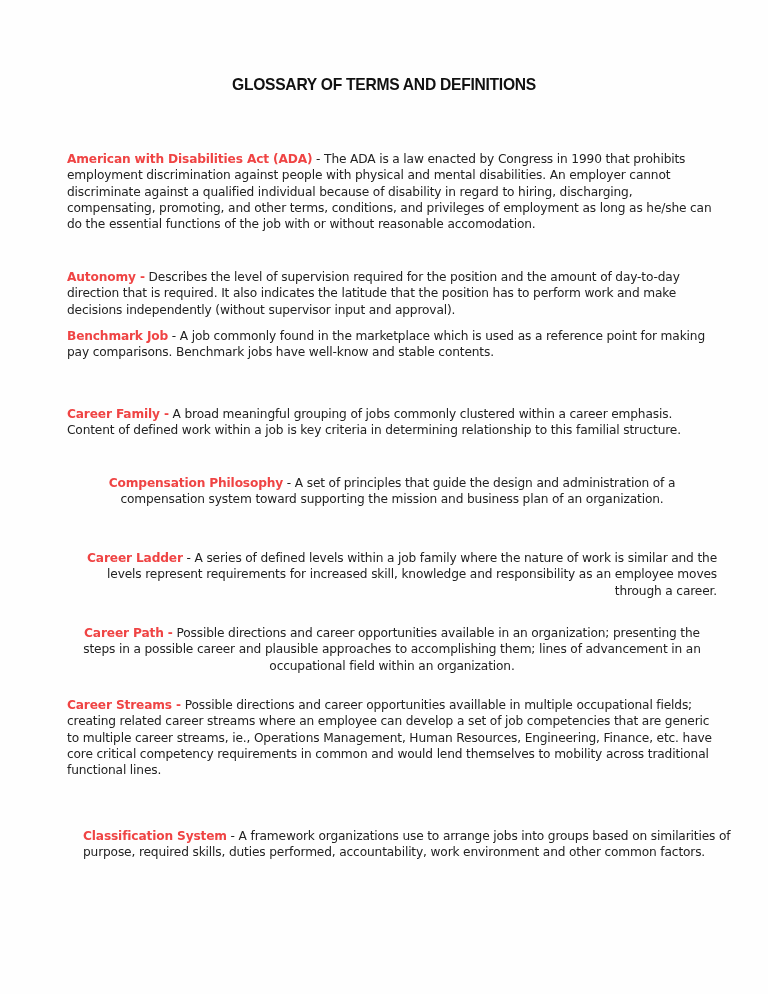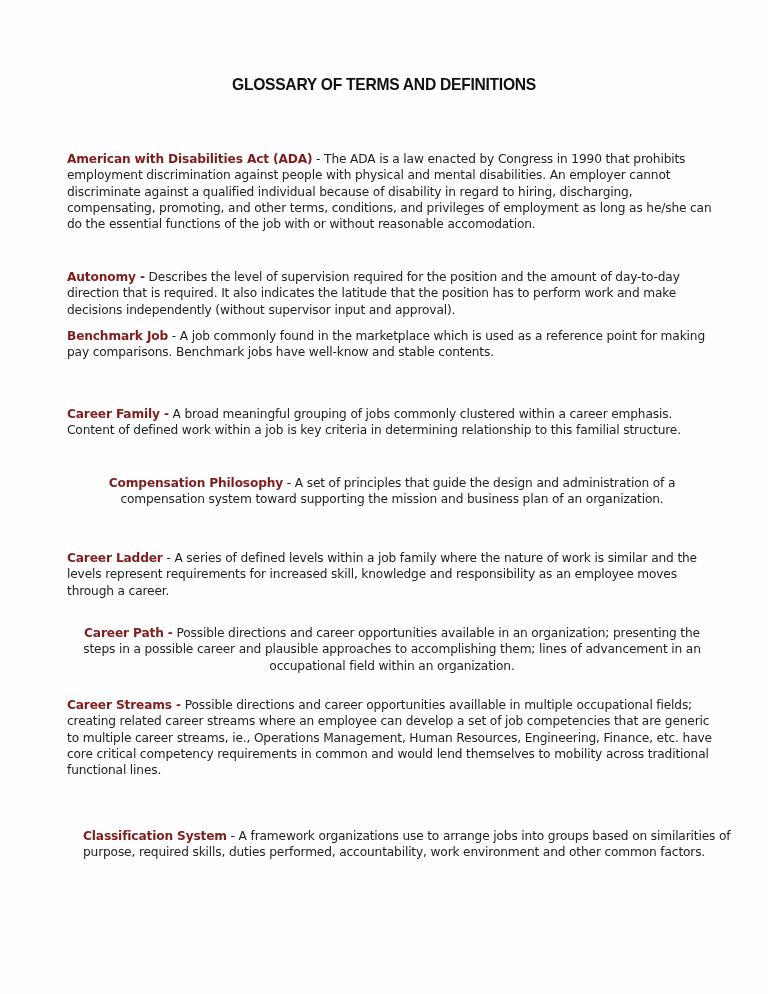--- a/index.html
+++ b/index.html
@@ -38,39 +38,39 @@
       left: 67px;
       width: 650px;
       font-family: "DejaVu Sans", sans-serif;
       font-size: 12.2px;
       line-height: 16.3px;
       color: #222222;
       letter-spacing: -0.15px;
     }
     .term {
       font-weight: bold;
-      color: #7f1d1d;
+      color: #ef4444;
     }
   </style>
 </head>
 <body>
 
 <div class="page">
   <div class="title">GLOSSARY OF TERMS AND DEFINITIONS</div>
 
   <p class="entry" style="top:151px;margin:0;"><span class="term">American with Disabilities Act (ADA)</span><span> - </span><span>The ADA is a law enacted by Congress in 1990 that prohibits employment discrimination against people with physical and mental disabilities. An employer cannot discriminate against a qualified individual because of disability in regard to hiring, discharging, compensating, promoting, and other terms, conditions, and privileges of employment as long as he/she can do the essential functions of the job with or without reasonable accomodation.</span></p>
 
   <p class="entry" style="top:269px;margin:0;"><span class="term">Autonomy -</span><span> </span><span>Describes the level of supervision required for the position and the amount of day-to-day direction that is required. It also indicates the latitude that the position has to perform work and make decisions independently (without supervisor input and approval).</span></p>
 
   <p class="entry" style="top:328px;margin:0;"><span class="term">Benchmark Job</span><span> - </span><span>A job commonly found in the marketplace which is used as a reference point for making pay comparisons. Benchmark jobs have well-know and stable contents.</span></p>
 
   <p class="entry" style="top:406px;margin:0;"><span class="term">Career Family -</span><span> </span><span>A broad meaningful grouping of jobs commonly clustered within a career emphasis. Content of defined work within a job is key criteria in determining relationship to this familial structure.</span></p>
 
   <p class="entry" style="top:475px;margin:0;text-align:center;"><span class="term">Compensation Philosophy</span><span> - </span><span>A set of principles that guide the design and administration of a compensation system toward supporting the mission and business  plan of an organization.</span></p>
 
-  <p class="entry" style="top:550px;margin:0;"><span class="term">Career Ladder</span><span> - </span><span>A series of defined levels within a job family where the nature of work is similar and the levels represent requirements for increased skill, knowledge and responsibility as an employee moves through a career.</span></p>
+  <p class="entry" style="top:550px;margin:0;text-align:right;"><span class="term">Career Ladder</span><span> - </span><span>A series of defined levels within a job family where the nature of work is similar and the levels represent requirements for increased skill, knowledge and responsibility as an employee moves through a career.</span></p>
 
   <p class="entry" style="top:625px;margin:0;text-align:center;"><span class="term">Career Path -</span><span> </span><span>Possible directions and career opportunities available in an organization; presenting the steps in a possible career and plausible approaches to accomplishing them; lines of advancement in an occupational field within an organization.</span></p>
 
   <p class="entry" style="top:697px;margin:0;"><span class="term">Career Streams -</span><span> </span><span>Possible directions and career opportunities availlable in multiple occupational fields; creating related career streams where an employee can develop a set of job competencies that are generic to multiple career streams, ie., Operations Management, Human Resources, Engineering, Finance, etc. have core critical competency requirements in common and would lend themselves to mobility across traditional functional lines.</span></p>
 
   <p class="entry" style="top:812px;margin:16px;"><span class="term">Classification System</span><span> - </span><span>A framework organizations use to arrange jobs into groups based on similarities of purpose, required skills, duties performed, accountability, work environment and other common factors.</span></p>
 </div>
 
 </body></html>

